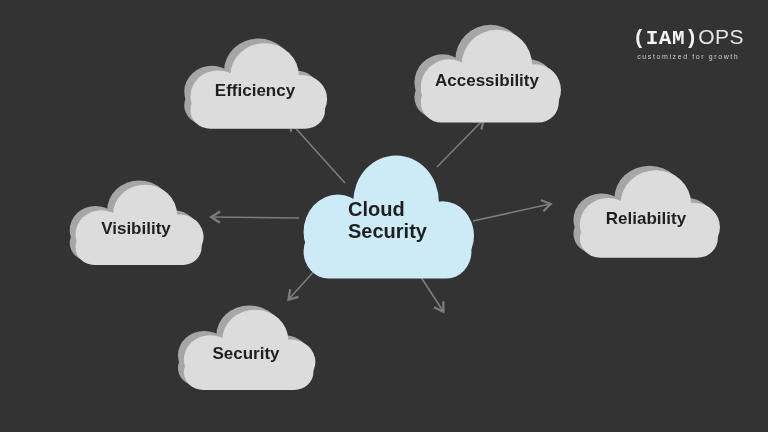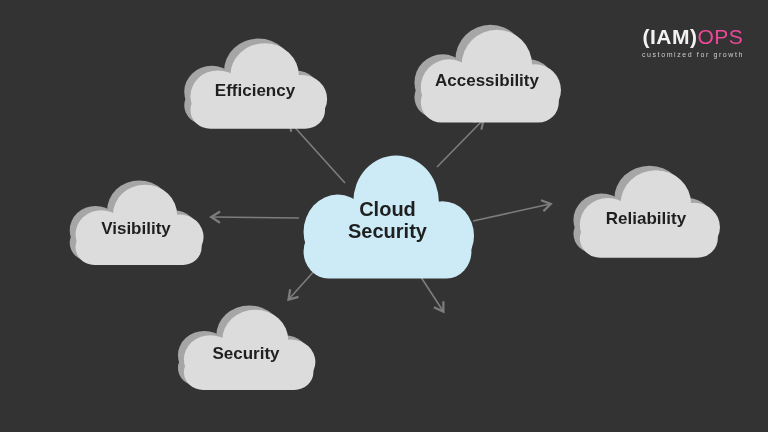--- a/index.html
+++ b/index.html
@@ -9,39 +9,39 @@
     background:var(--bg,#333333);
     overflow:hidden;
     font-family:"Liberation Sans", sans-serif;
   }
   
   .logo{
     position:absolute;top:26px;right:24px;
     text-align:center;color:#f2f2f2;line-height:1;
   }
   .logo .wordmark{font-size:21px;letter-spacing:.5px;}
-  .logo .wm-bold{font-weight:700;}
-  .logo .wm-light{font-weight:400;color:#ec4899;}
+  .logo .wm-bold{font-weight:700;font-family:Liberation Mono, monospace;}
+  .logo .wm-light{font-weight:400;color:#e5e5e5;}
   .logo .tagline{
     margin-top:4px;font-size:7px;letter-spacing:1.6px;
     color:#cfcfcf;white-space:nowrap;
   }
   
   .arrows{position:absolute;inset:0;z-index:1;pointer-events:none;}
   .arrow-line{stroke:var(--arrow,#7d7d7d);stroke-width:1.6;fill:none;}
   
   .cloud{position:absolute;z-index:2;}
   .cloud-svg{position:absolute;inset:0;width:100%;height:100%;}
   .cloud-main{fill:var(--cloudFill,#dcdcdc);}
   .cloud-shadow-fill{fill:var(--cloudShadow,#a6a6a6);}
   .cloud-center-fill{fill:var(--centerFill,#cdebf7);}
   .cloud-label{
     position:absolute;inset:0;display:flex;align-items:center;justify-content:center;
     transform:translateY(7%);
-    font-weight:700;font-size:17px;color:#1f1f1f;text-align:center;line-height:1.12;
+    font-weight:700;font-size:17px;color:#1f1f1f;line-height:1.12;
   }
   .center-label{font-size:20px;transform:translateY(2%);}
   
   .c-efficiency   {left:176px;top:36px;  width:158px;height:96px;}
   .c-accessibility{left:406px;top:22px;  width:162px;height:104px;}
   .c-visibility   {left:62px; top:178px; width:148px;height:90px;}
   .c-reliability  {left:565px;top:163px; width:162px;height:98px;}
   .c-security     {left:170px;top:303px; width:152px;height:90px;}
   .c-flexibility  {left:426px;top:298px; width:164px;height:94px;}
   .c-center       {left:289px;top:148px; width:197px;height:138px;}

